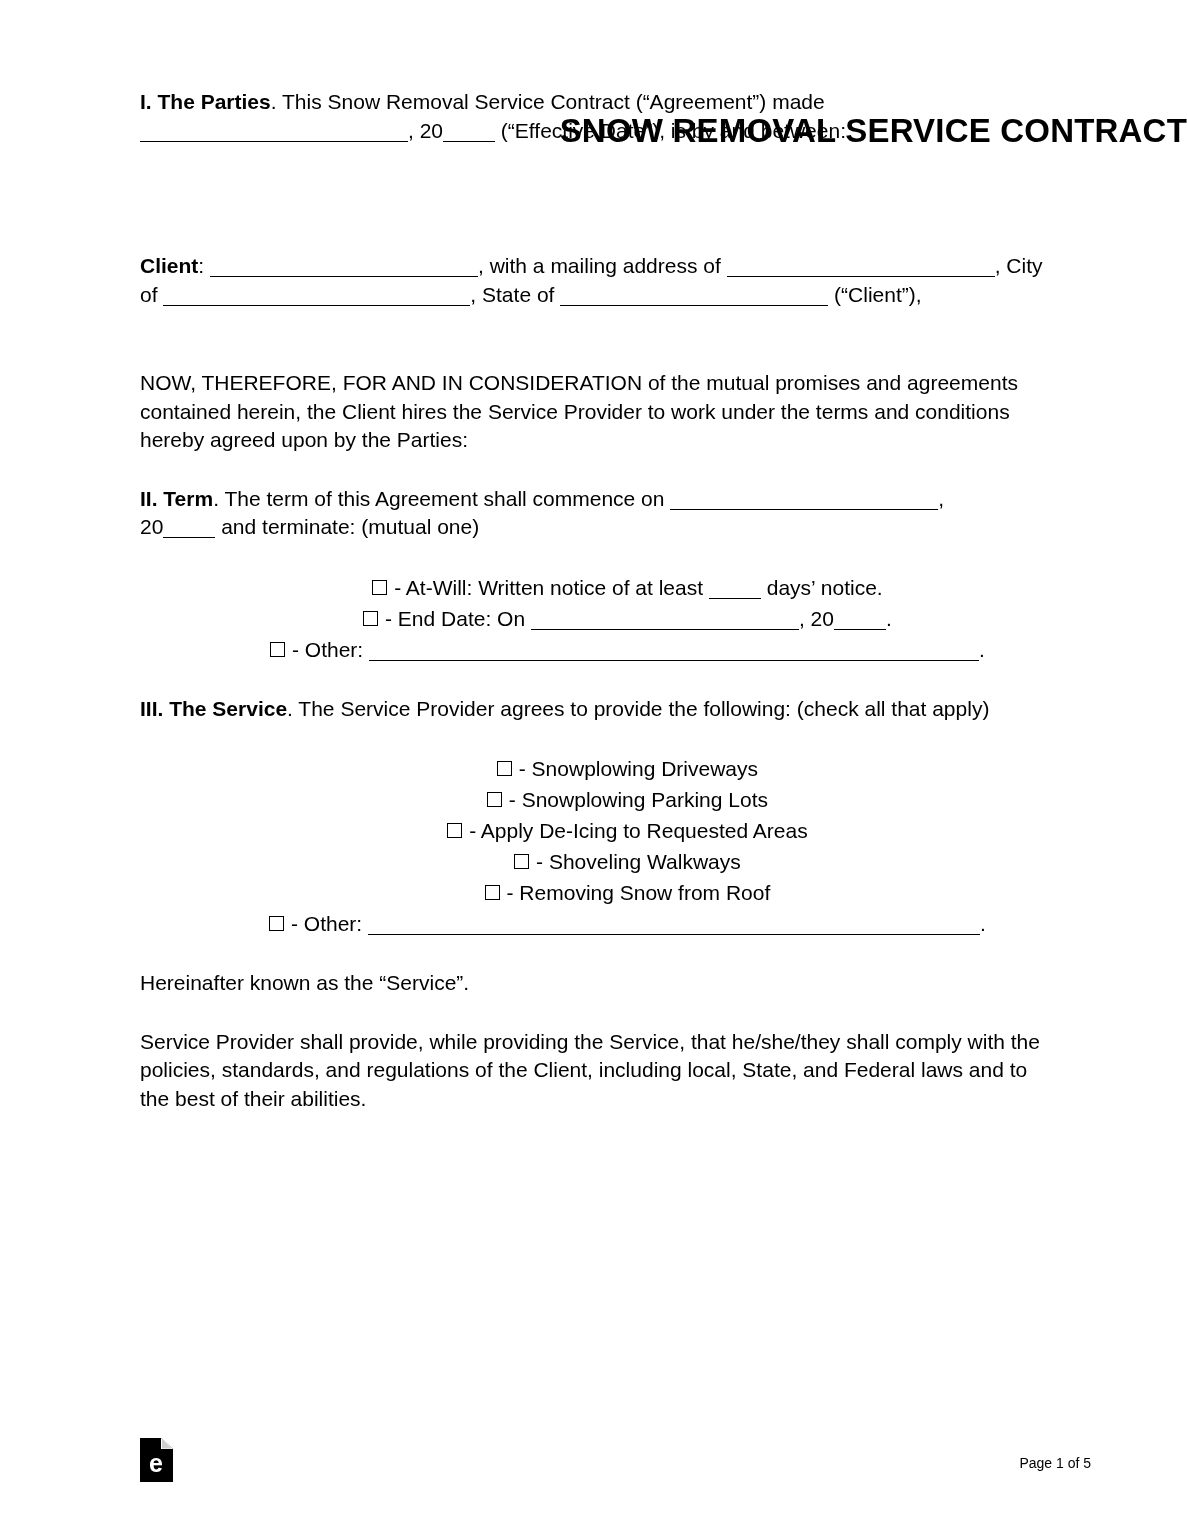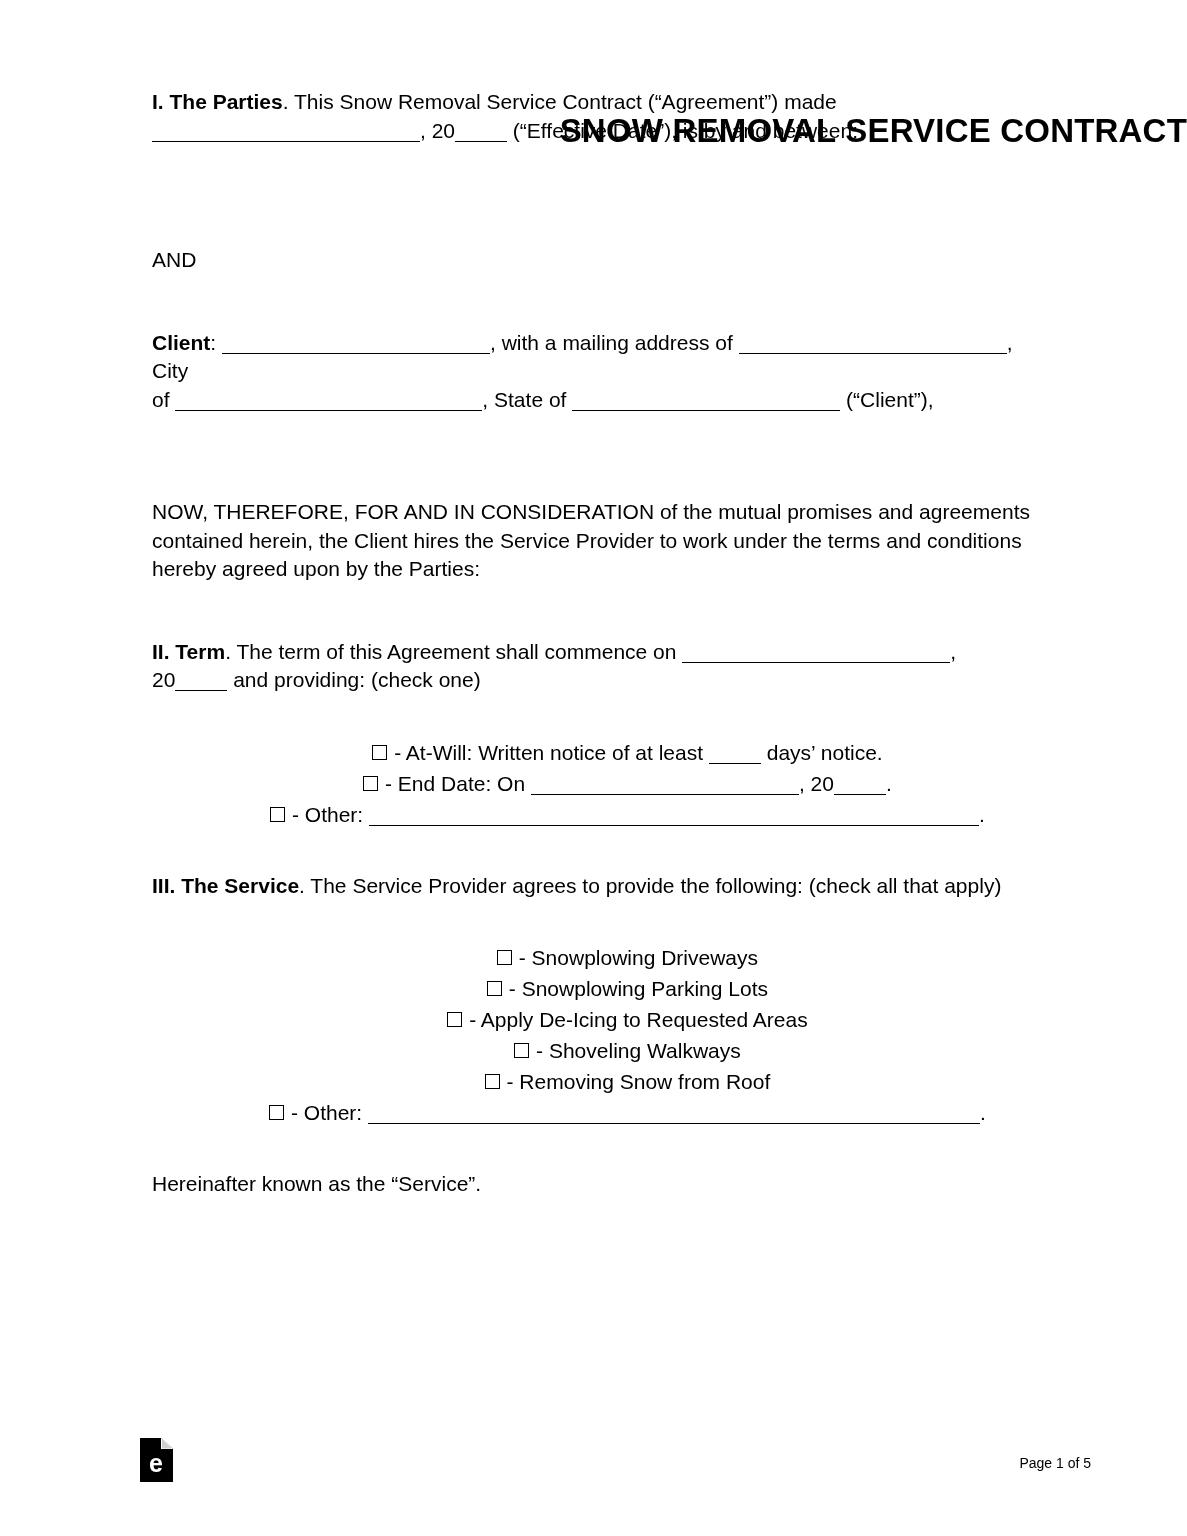--- a/index.html
+++ b/index.html
@@ -32,21 +32,21 @@
     font-size: 33px;
     font-weight: bold;
     letter-spacing: 0.2px;
     margin: 0;
     padding-top: 112px;
     line-height: 1.15;
   }
   .para {
     font-size: 21px;
     line-height: 28.5px;
-    margin: 12px;
+    margin: 0;
     text-align: left;
   }
   .b { font-weight: bold; }
   .gap-lg { height: 47px; }
   .gap-md { height: 30px; }
   .first-para { margin-top: 88px; }
 
   
   .blank {
     display: inline-block;
@@ -120,36 +120,35 @@
 
   <div class="content">
 
     <p class="para first-para"><span class="b">I. The Parties</span><span>. This Snow Removal Service Contract (“Agreement”) made</span><br><span class="blank b-lg"></span><span>, 20</span><span class="blank b-xs"></span><span> (“Effective Date”), is by and between:</span></p>
 
     <div class="gap-lg"></div>
 
 
     <div class="gap-md"></div>
 
-    <p class="para">AND</p>
 
     <div class="gap-md"></div>
 
     <p class="para"><span class="b">Client</span><span>: </span><span class="blank b-lg"></span><span>, with a mailing address of </span><span class="blank b-lg"></span><span>, City</span><br><span>of </span><span class="blank b-xl"></span><span>, State of </span><span class="blank b-lg"></span><span> (“Client”),</span></p>
 
     <div class="gap-md"></div>
 
 
     <div class="gap-md"></div>
 
     <p class="para">NOW, THEREFORE, FOR AND IN CONSIDERATION of the mutual promises and agreements contained herein, the Client hires the Service Provider to work under the terms and conditions hereby agreed upon by the Parties:</p>
 
     <div class="gap-md"></div>
 
-    <p class="para"><span class="b">II. Term</span><span>. The term of this Agreement shall commence on </span><span class="blank b-lg"></span><span>,</span><br><span>20</span><span class="blank b-xs"></span><span> and providing: (check one)</span></p>
+    <p class="para"><span class="b">II. Term</span><span>. The term of this Agreement shall commence on </span><span class="blank b-lg"></span><span>,</span><br><span>20</span><span class="blank b-xs"></span><span> and terminate: (mutual one)</span></p>
 
     <div class="gap-md"></div>
 
     <div class="list-block">
       <div class="list-row"><span class="cbox"></span> <span>- At-Will: Written notice of at least </span><span class="blank b-xs"></span><span> days’ notice.</span></div>
       <div class="list-row"><span class="cbox"></span> <span>- End Date: On </span><span class="blank b-lg"></span><span>, 20</span><span class="blank b-xs"></span><span>.</span></div>
       <div class="list-row"><span class="cbox"></span> <span>- Other: </span><span class="other-line other-term"></span><span>.</span></div>
     </div>
 
     <div class="gap-md"></div>
@@ -166,20 +165,21 @@
       <div class="list-row"><span class="cbox"></span> <span>- Removing Snow from Roof</span></div>
       <div class="list-row"><span class="cbox"></span> <span>- Other: </span><span class="other-line other-serv"></span><span>.</span></div>
     </div>
 
     <div class="gap-md"></div>
 
     <p class="para">Hereinafter known as the “Service”.</p>
 
     <div class="gap-md"></div>
 
+    <p class="para">Service Provider shall provide, while providing the Service, that he/she/they shall comply with the policies, standards, and regulations of the Client, including local, State, and Federal laws and to the best of their abilities.</p>
 
   </div>
 
   <div class="footer">
     <div class="logo">
       <svg width="33" height="44" viewBox="0 0 33 44" xmlns="http://www.w3.org/2000/svg" aria-hidden="true">
         <path d="M0 0 H21 L33 11 V44 H0 Z" fill="#000000"></path>
         <path d="M21 0 L33 11 H21 Z" fill="#ffffff"></path>
         <path d="M22 1.5 L31.5 10.5 H22 Z" fill="#cfcfcf"></path>
         <text x="16" y="34" font-family="'Liberation Sans', sans-serif" font-size="25" font-weight="bold" fill="#ffffff" text-anchor="middle">e</text>

